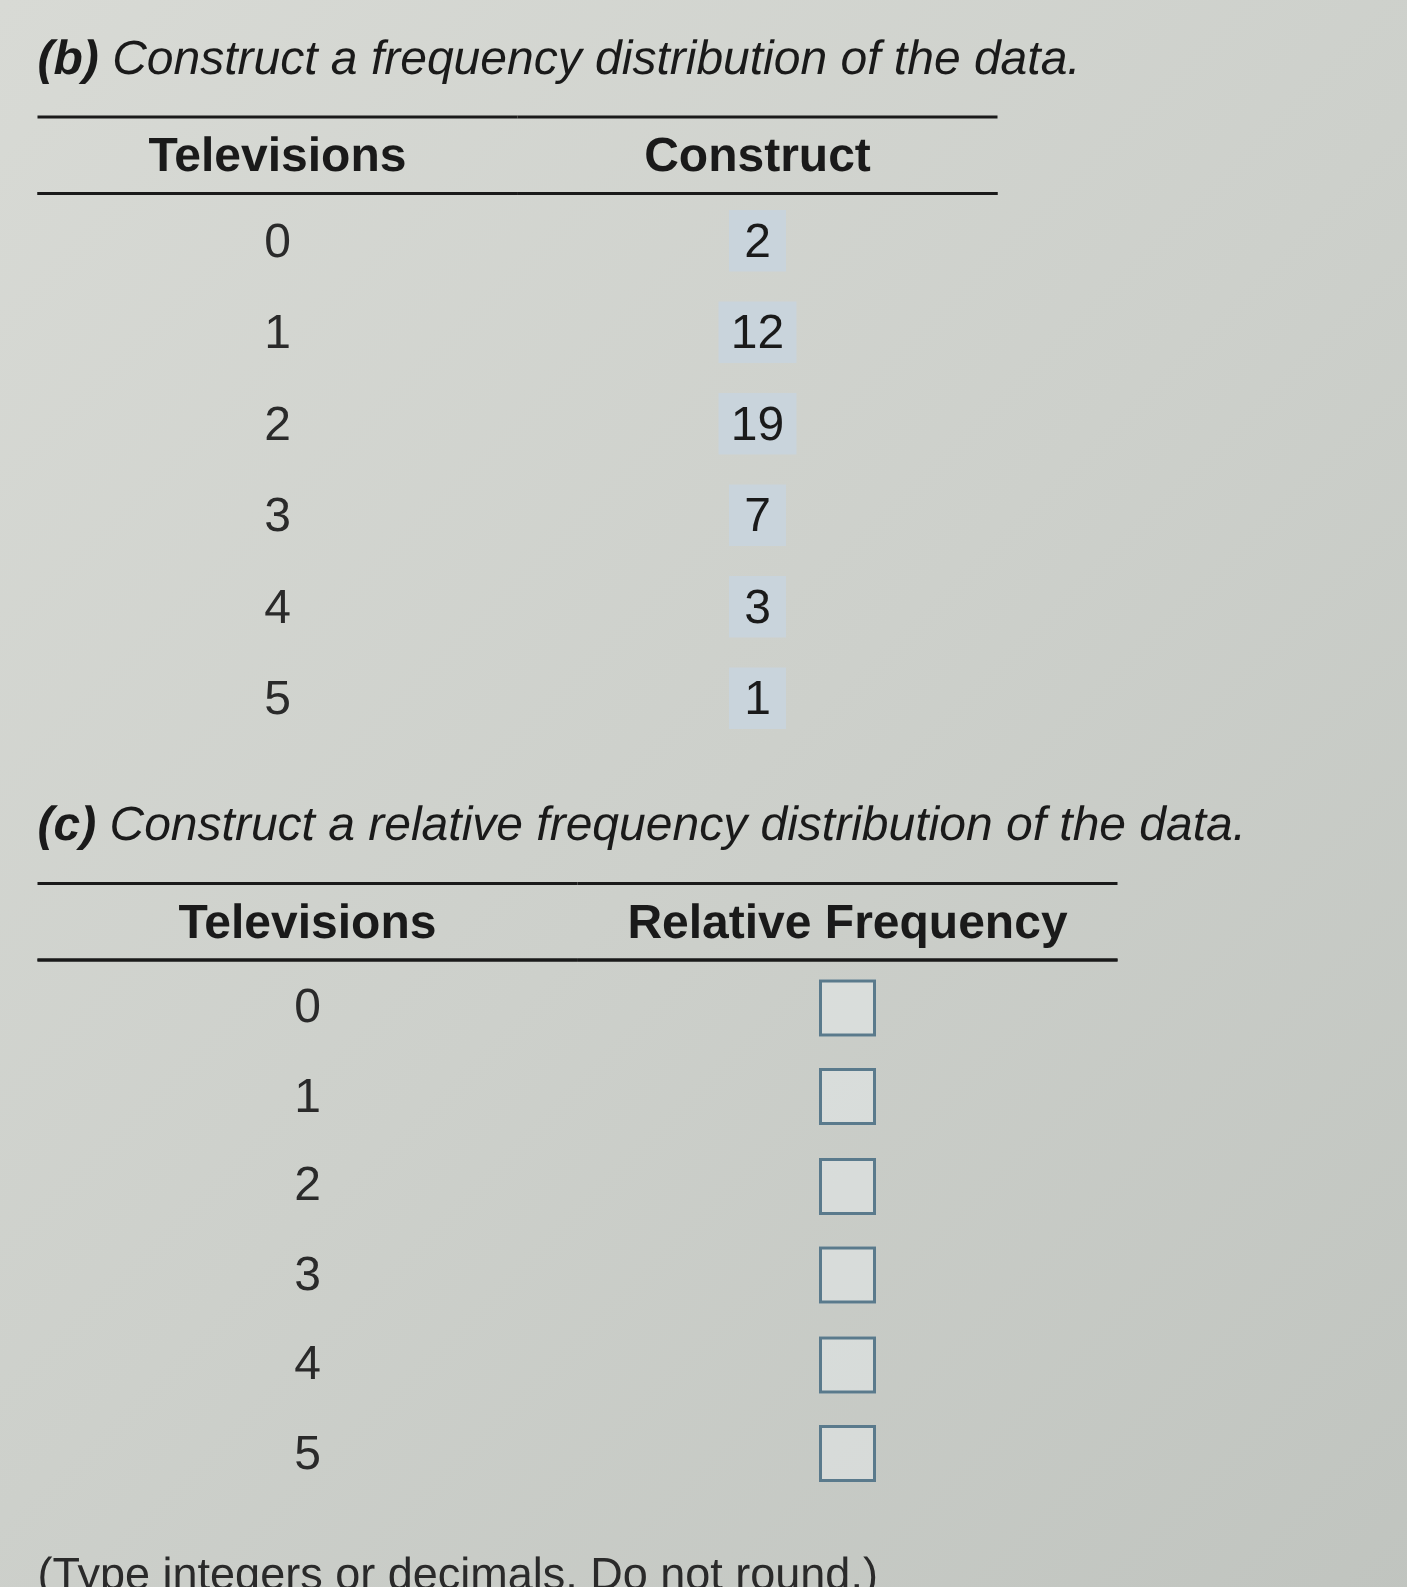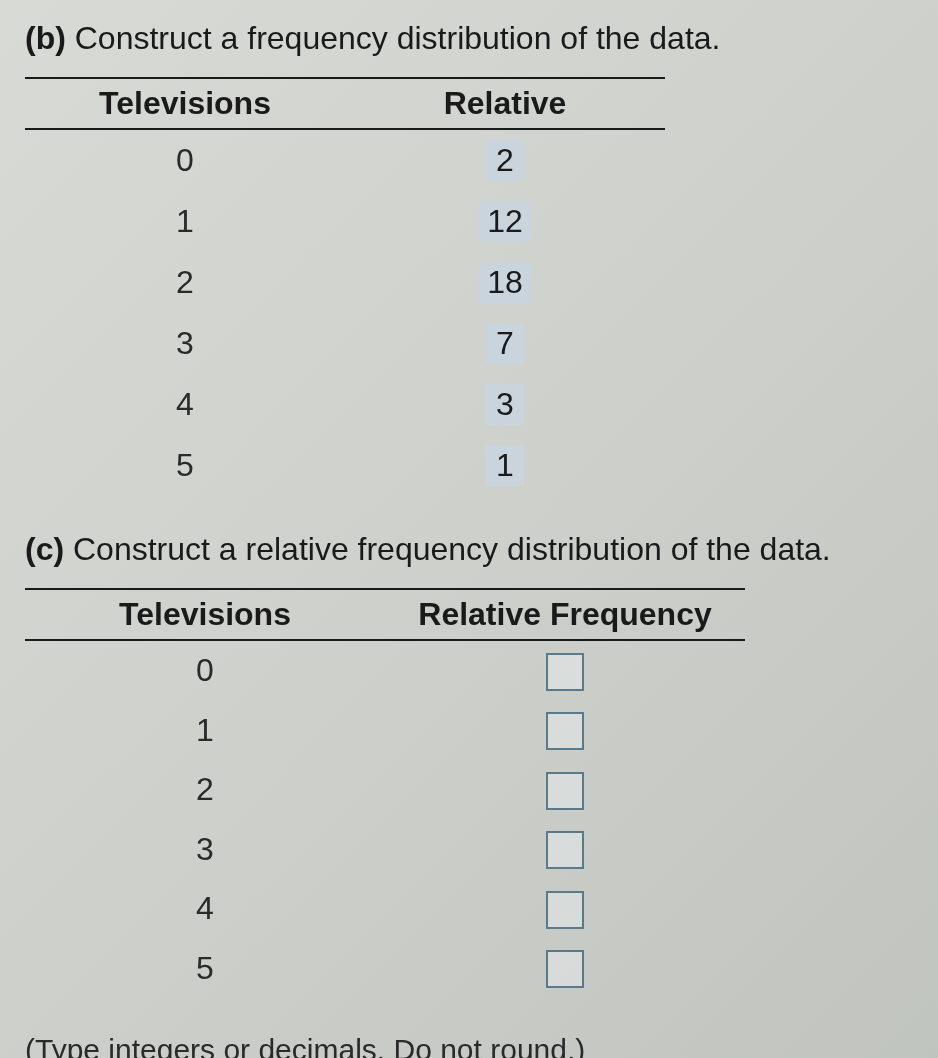--- a/index.html
+++ b/index.html
@@ -12,20 +12,21 @@
       background: linear-gradient(135deg, #d8dad5 0%, #cdd0cb 50%, #c0c4bf 100%);
       padding: 20px 25px;
       width: 938px;
       min-height: 1058px;
       color: #2a2a2a;
     }
     .question-prompt {
       font-size: 32px;
       margin-bottom: 20px;
       color: #1a1a1a;
+      font-style: italic;
     }
     .question-prompt .label {
       font-weight: bold;
     }
     .freq-table {
       border-collapse: collapse;
       margin-bottom: 35px;
       width: 640px;
     }
     .freq-table thead tr {
@@ -81,35 +82,35 @@
 
 <div class="question-prompt">
   <span class="label">(b)</span>
   <span>Construct a frequency distribution of the data.</span>
 </div>
 
 <table class="freq-table">
   <thead>
     <tr>
       <th>Televisions</th>
-      <th>Relative</th>
+      <th>Construct</th>
     </tr>
   </thead>
   <tbody>
     <tr>
       <td>0</td>
       <td><span class="filled-box">2</span></td>
     </tr>
     <tr>
       <td>1</td>
       <td><span class="filled-box">12</span></td>
     </tr>
     <tr>
       <td>2</td>
-      <td><span class="filled-box">18</span></td>
+      <td><span class="filled-box">19</span></td>
     </tr>
     <tr>
       <td>3</td>
       <td><span class="filled-box">7</span></td>
     </tr>
     <tr>
       <td>4</td>
       <td><span class="filled-box">3</span></td>
     </tr>
     <tr>

